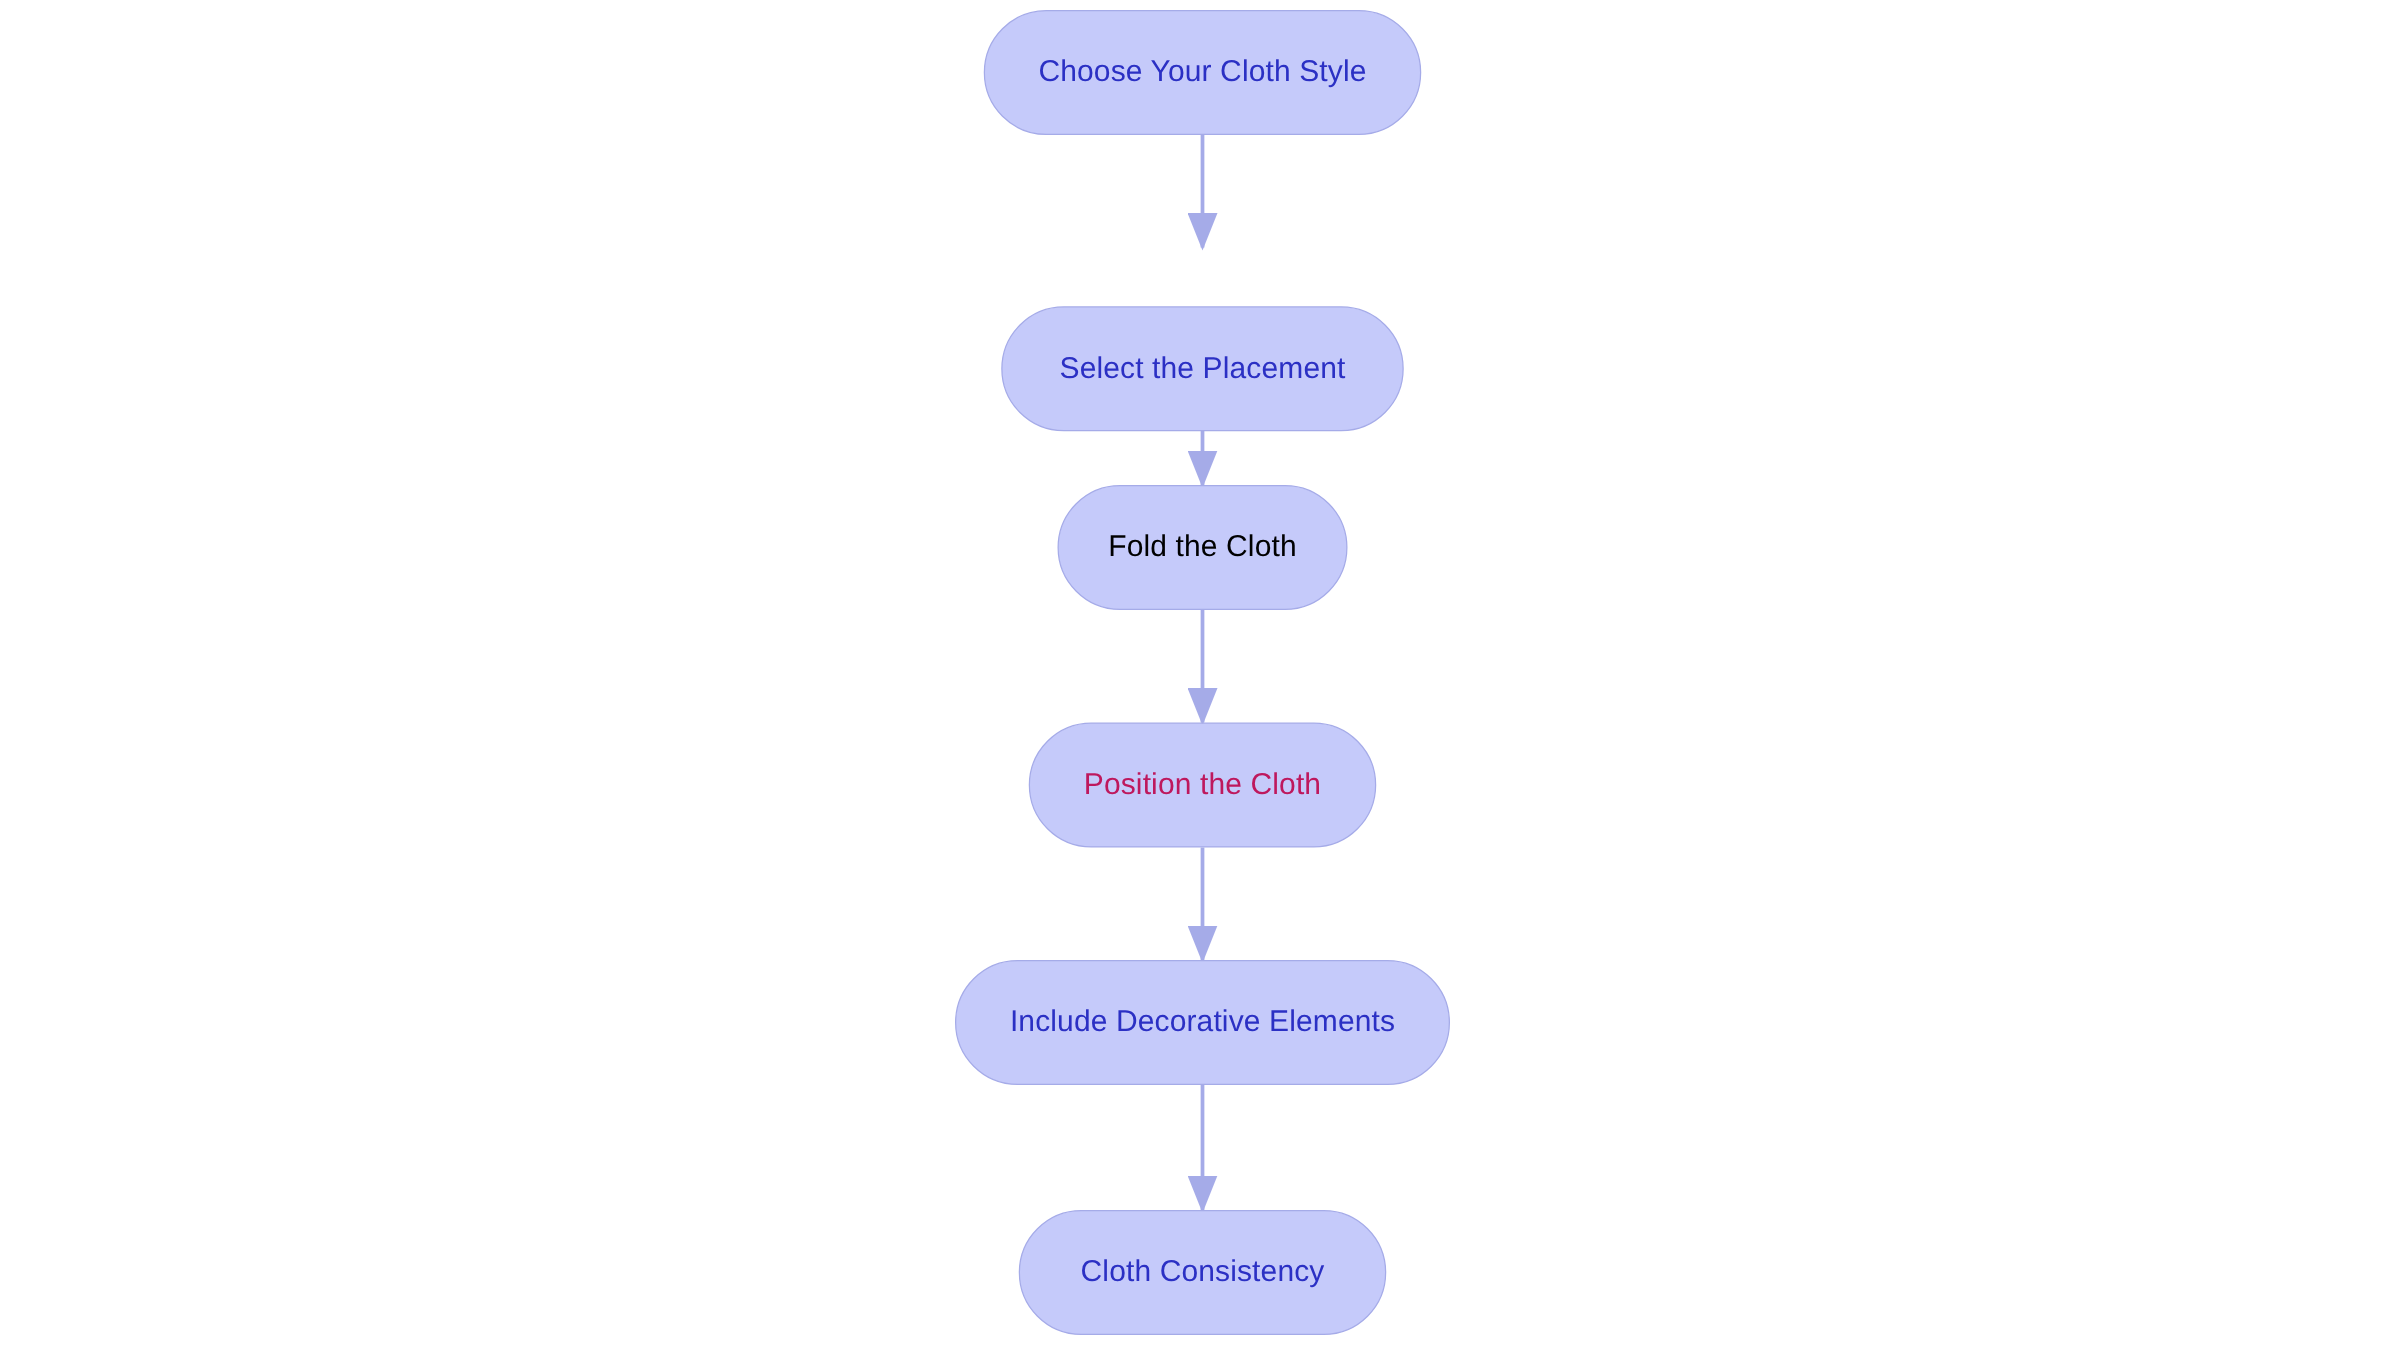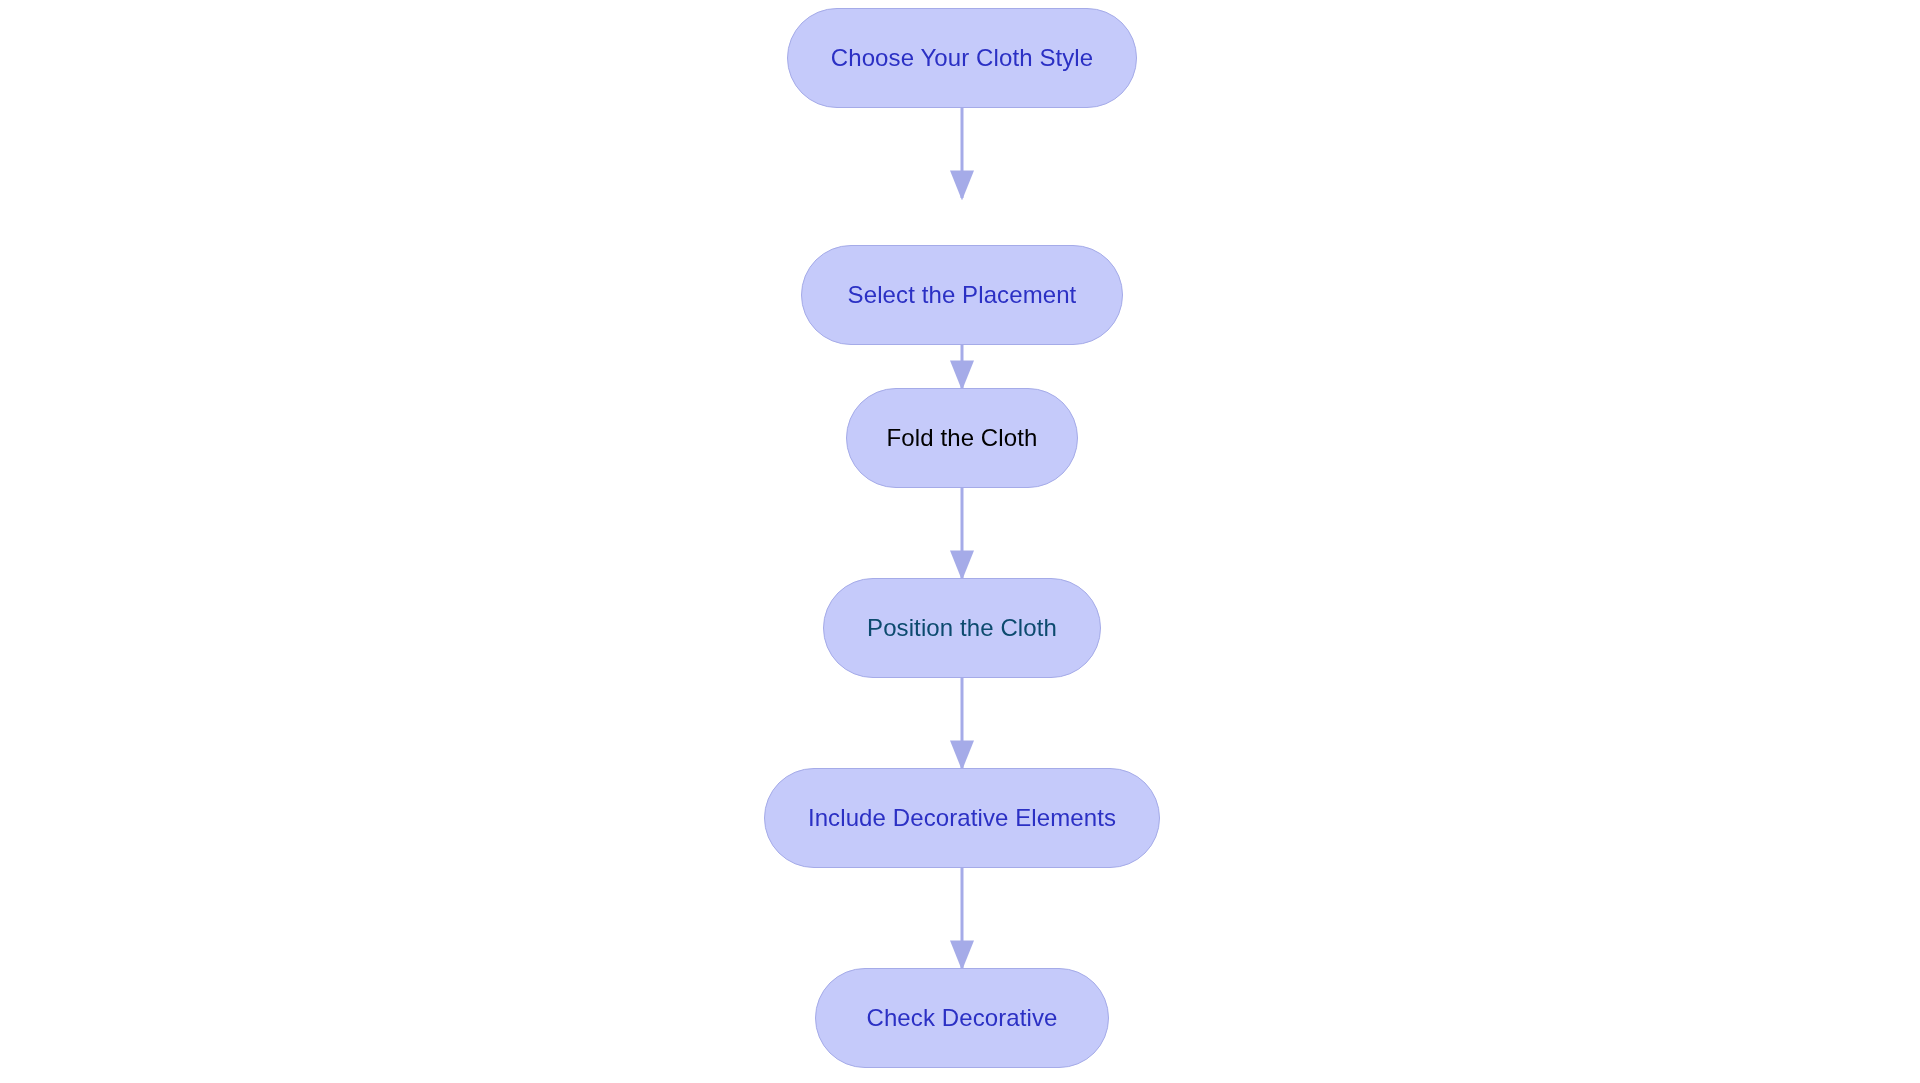--- a/index.html
+++ b/index.html
@@ -77,23 +77,23 @@
       <div class="flow-node" style="left: 787px; top: 8px; width: 350px; height: 100px; background: rgb(197, 202, 250); border-color: rgb(165, 171, 232);">
         <span class="flow-node-label" style="color: rgb(43, 48, 196);">Choose Your Cloth Style</span>
       </div>
       <div class="flow-node" style="left: 801px; top: 198px; width: 322px; height: 100px; background: rgb(197, 202, 250); border-color: rgb(165, 171, 232); margin-top: 47px;">
         <span class="flow-node-label" style="color: rgb(43, 48, 196);">Select the Placement</span>
       </div>
       <div class="flow-node" style="left: 846px; top: 388px; width: 232px; height: 100px; background: rgb(197, 202, 250); border-color: rgb(165, 171, 232);">
         <span class="flow-node-label" style="color: #000000;">Fold the Cloth</span>
       </div>
       <div class="flow-node" style="left: 823px; top: 578px; width: 278px; height: 100px; background: rgb(197, 202, 250); border-color: rgb(165, 171, 232);">
-        <span class="flow-node-label" style="color: #0c4a6e;">Position the Cloth</span>
+        <span class="flow-node-label" style="color: #be185d;">Position the Cloth</span>
       </div>
       <div class="flow-node" style="left: 764px; top: 768px; width: 396px; height: 100px; background: rgb(197, 202, 250); border-color: rgb(165, 171, 232);">
         <span class="flow-node-label" style="color: rgb(43, 48, 196);">Include Decorative Elements</span>
       </div>
       <div class="flow-node" style="left: 815px; top: 968px; width: 294px; height: 100px; background: rgb(197, 202, 250); border-color: rgb(165, 171, 232);">
-        <span class="flow-node-label" style="color: rgb(43, 48, 196);">Check Decorative</span>
+        <span class="flow-node-label" style="color: rgb(43, 48, 196);">Cloth Consistency</span>
       </div>
     </div>
 
 </div>
 
 </body></html>

